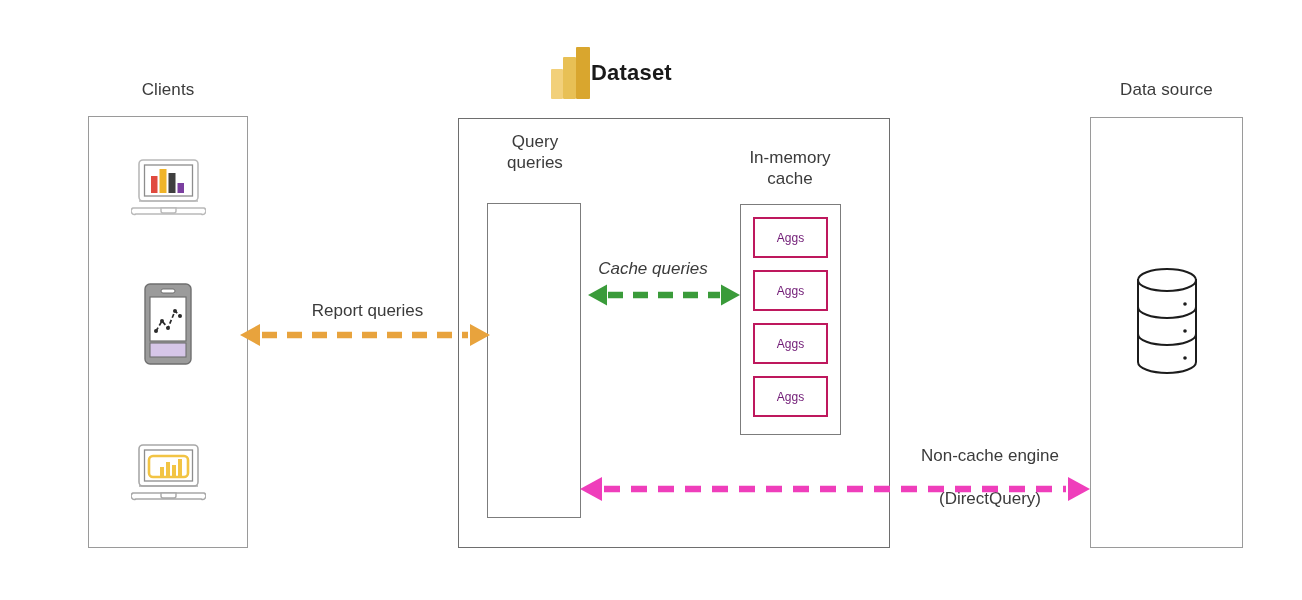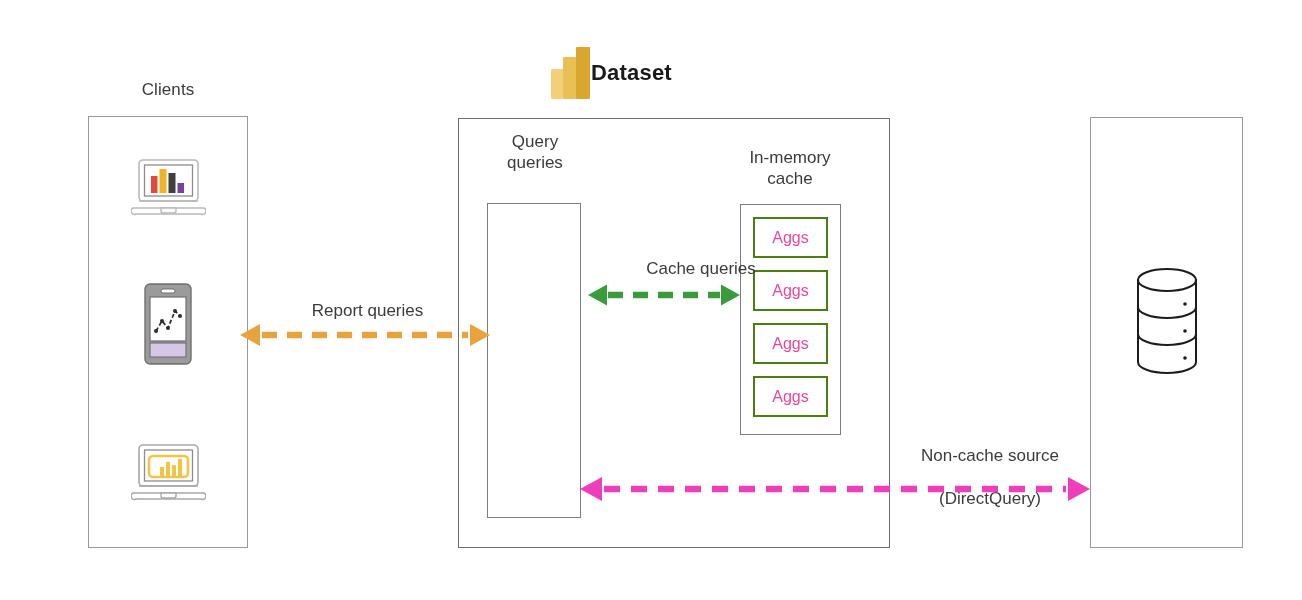--- a/index.html
+++ b/index.html
@@ -64,28 +64,28 @@
     line-height:1.22;
   }
   .inner-box{
     position:absolute;
     border:1.6px solid #7c7c7c;
     background:#ffffff;
     box-sizing:border-box;
   }
   .aggs-box{
     position:absolute;
-    border:2px solid #4d7c0f;
+    border:2px solid #be185d;
     background:#ffffff;
     box-sizing:border-box;
     display:flex;
     align-items:center;
     justify-content:center;
-    font-size:16px;
-    color:#ec4899;
+    font-size:12px;
+    color:#701a75;
   }
 
   
   .arrow-label{
     position:absolute;
     font-size:17px;
     color:#3b3b3b;
     text-align:center;
     line-height:1.25;
     white-space:pre-line;
@@ -170,20 +170,21 @@
     <div>In-memory</div>
     <div>cache</div>
   </div>
   <div class="inner-box" style="left:740px;top:204px;width:101px;height:231px;"></div>
 
   <div class="aggs-box" style="left:753px;top:217px;width:75px;height:41px;">Aggs</div>
   <div class="aggs-box" style="left:753px;top:270px;width:75px;height:41px;">Aggs</div>
   <div class="aggs-box" style="left:753px;top:323px;width:75px;height:41px;">Aggs</div>
   <div class="aggs-box" style="left:753px;top:376px;width:75px;height:41px;">Aggs</div>
 
+  <div class="group-title" style="left:1090px;top:80px;width:153px;">Data source</div>
   <div class="group-box" style="left:1090px;top:117px;width:153px;height:431px;"></div>
 
   <div class="db" style="left:1132px;top:266px;width:70px;height:110px;">
     <svg width="70" height="110" viewBox="0 0 70 110">
       <path d="M6 14 v82 a29 11 0 0 0 58 0 v-82 z" fill="#ffffff" stroke="#1c1c1c" stroke-width="2"></path>
       <ellipse cx="35" cy="14" rx="29" ry="11" fill="#ffffff" stroke="#1c1c1c" stroke-width="2"></ellipse>
       <path d="M6 41 a29 11 0 0 0 58 0" fill="none" stroke="#1c1c1c" stroke-width="2"></path>
       <path d="M6 68 a29 11 0 0 0 58 0" fill="none" stroke="#1c1c1c" stroke-width="2"></path>
       <circle cx="53" cy="38" r="1.8" fill="#1c1c1c"></circle>
       <circle cx="53" cy="65" r="1.8" fill="#1c1c1c"></circle>
@@ -193,31 +194,31 @@
 
   <div class="arrow-label" style="left:245px;top:300px;width:245px;">Report queries</div>
   <div class="arrow-svg" style="left:240px;top:320px;width:250px;height:40px;">
     <svg width="250" height="40" viewBox="0 0 250 40">
       <line x1="22" y1="15" x2="228" y2="15" stroke="#e8a33d" stroke-width="6.5" stroke-dasharray="15,10"></line>
       <polygon points="0,15 20,4 20,26" fill="#e8a33d"></polygon>
       <polygon points="250,15 230,4 230,26" fill="#e8a33d"></polygon>
     </svg>
   </div>
 
-  <div class="arrow-label" style="left:621px;top:258px;width:160px;">Cache queries</div>
+  <div class="arrow-label" style="left:573px;top:258px;width:160px;font-style:italic;">Cache queries</div>
   <div class="arrow-svg" style="left:588px;top:281px;width:152px;height:34px;">
     <svg width="152" height="34" viewBox="0 0 152 34">
       <line x1="20" y1="14" x2="132" y2="14" stroke="#3a9b3a" stroke-width="6.5" stroke-dasharray="15,10"></line>
       <polygon points="0,14 19,3.5 19,24.5" fill="#3a9b3a"></polygon>
       <polygon points="152,14 133,3.5 133,24.5" fill="#3a9b3a"></polygon>
     </svg>
   </div>
 
   <div class="arrow-label" style="left:885px;top:424px;width:210px;">
-    <div>Non-cache source</div>
+    <div>Non-cache engine</div>
     <div>(DirectQuery)</div>
   </div>
   <div class="arrow-svg" style="left:580px;top:470px;width:510px;height:38px;">
     <svg width="510" height="38" viewBox="0 0 510 38">
       <line x1="24" y1="19" x2="486" y2="19" stroke="#ef3ebb" stroke-width="6.5" stroke-dasharray="16,11"></line>
       <polygon points="0,19 22,7 22,31" fill="#ef3ebb"></polygon>
       <polygon points="510,19 488,7 488,31" fill="#ef3ebb"></polygon>
     </svg>
   </div>
 

